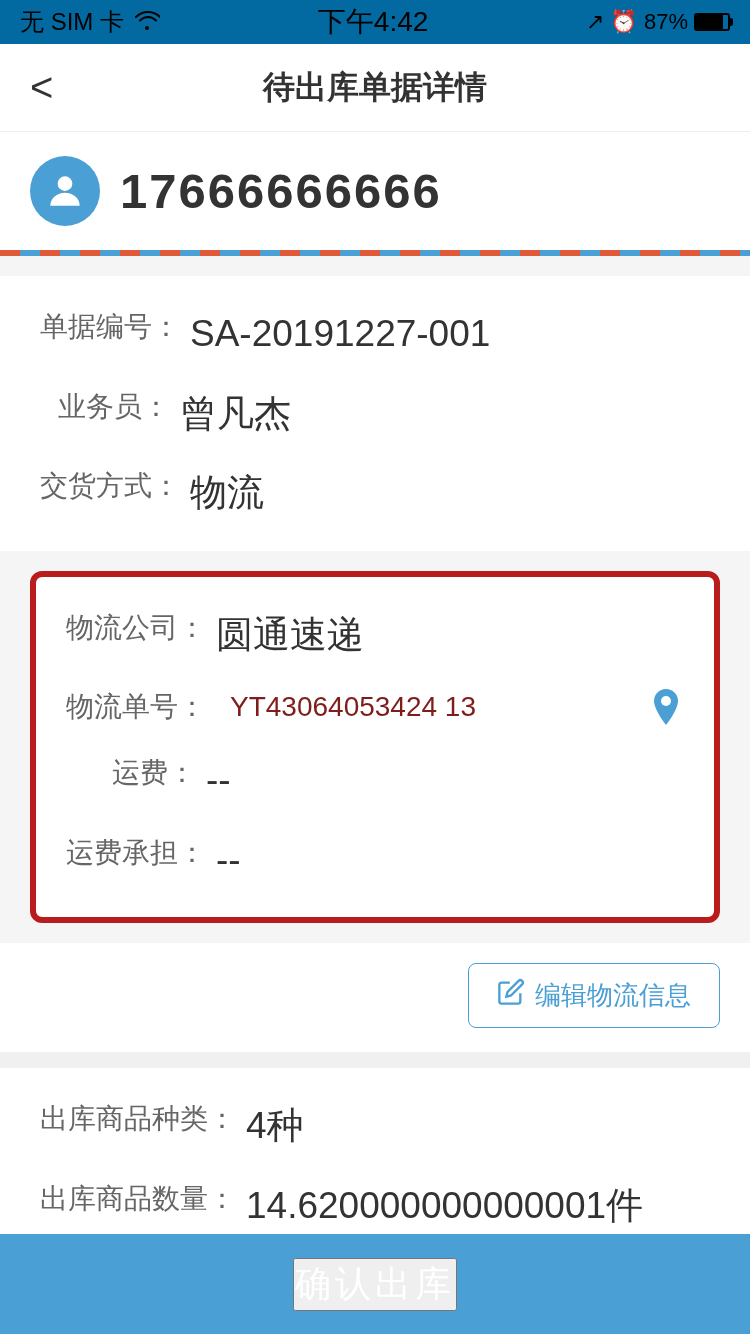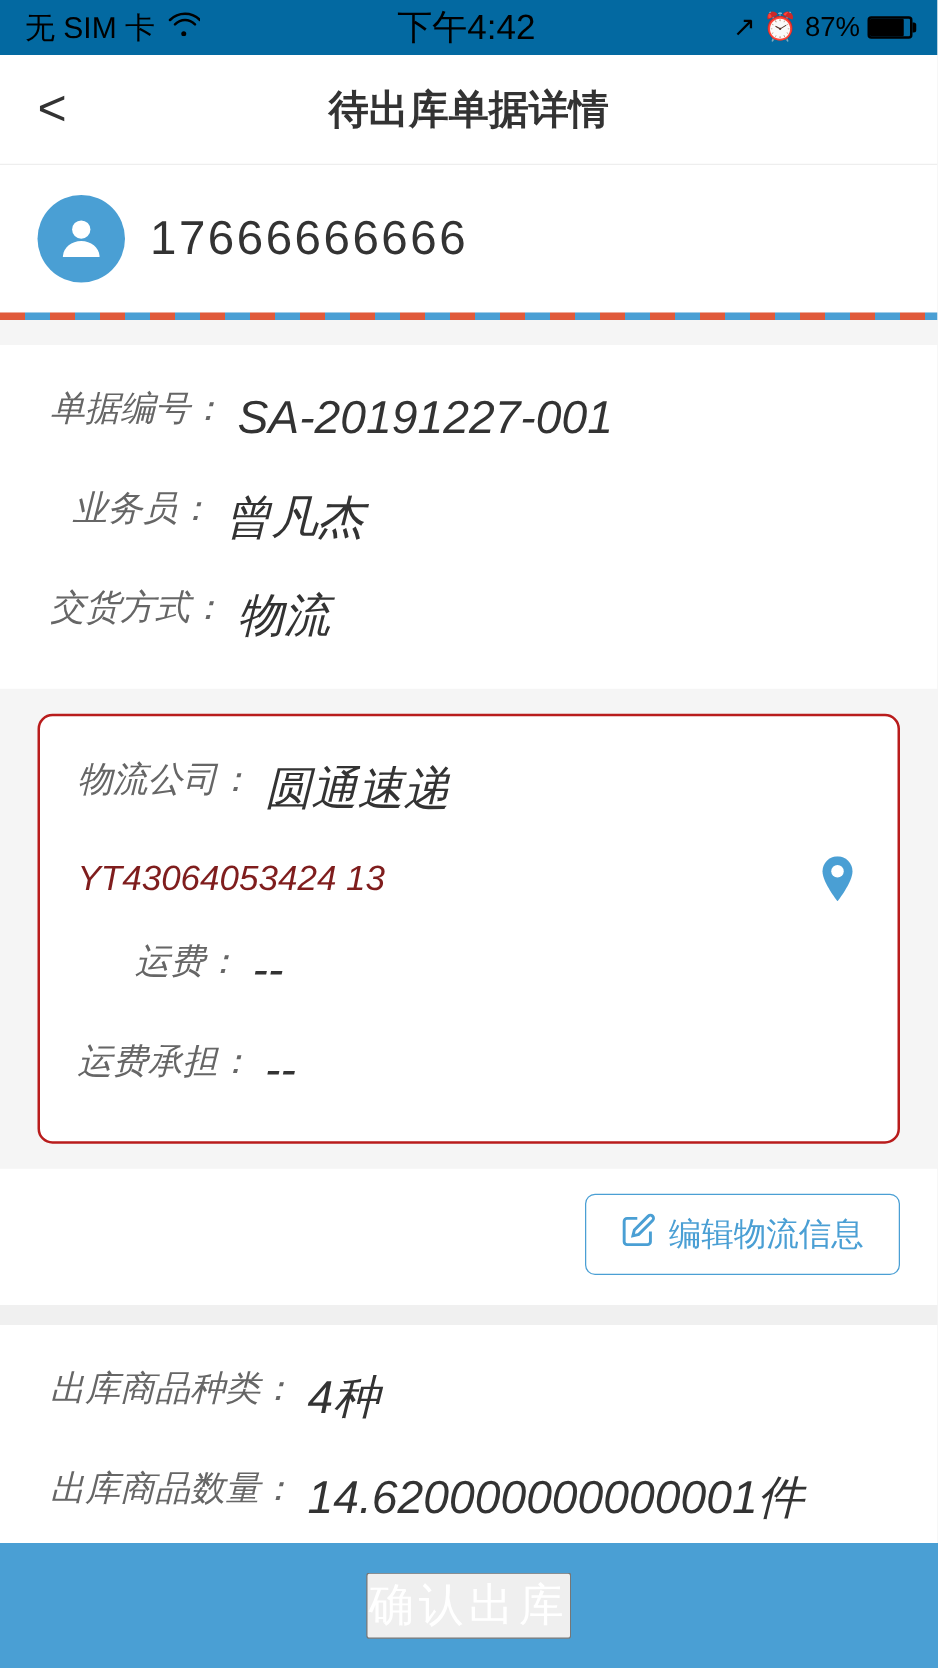--- a/index.html
+++ b/index.html
@@ -71,22 +71,22 @@
       display: flex;
       align-items: center;
       justify-content: center;
     }
     .customer-avatar svg {
       width: 44px;
       height: 44px;
       fill: #fff;
     }
     .customer-phone {
-      font-size: 38px;
-      font-weight: 400;
+      font-size: 49px;
+      font-weight: 700;
       color: #333;
       letter-spacing: 2px;
     }
 
     
     .dashed-border {
       height: 6px;
       background: repeating-linear-gradient(
         90deg,
         #e05a3a 0px,
@@ -102,42 +102,41 @@
       background: #fff;
       margin: 20px 0;
       padding: 30px 40px;
     }
 
     .info-row {
       display: flex;
       align-items: flex-start;
       margin-bottom: 24px;
       line-height: 1.5;
-      font-style: italic;
     }
     .info-row:last-child { margin-bottom: 0; }
     .info-label {
       color: #666;
       font-size: 28px;
       min-width: 140px;
       text-align: right;
       flex-shrink: 0;
       padding-right: 10px;
     }
     .info-value {
       color: #333;
       font-size: 37px;
       flex: 1;
     }
     .info-value.blue { color: #7f1d1d; }
 
     
     .logistics-card {
       background: #fff;
-      border: 2px solid #b91c1c;
+      border: 6px solid #b91c1c;
       border-radius: 12px;
       margin: 20px 30px;
       padding: 30px 30px;
     }
 
     .tracking-row {
       display: flex;
       align-items: center;
       gap: 14px;
     }
@@ -285,20 +284,21 @@
     <span class="info-value">物流</span>
   </div>
 </div>
 
 <div class="logistics-card">
   <div class="info-row">
     <span class="info-label">物流公司：</span>
     <span class="info-value">圆通速递</span>
   </div>
   <div class="info-row tracking-row">
+    <span class="info-label">物流单号：</span>
     <span class="info-value blue tracking-number">YT43064053424 13</span>
     <span class="location-icon">
       <svg width="32" height="36" viewBox="0 0 32 36" fill="none">
         <path d="M16 0C9.4 0 4 5.4 4 12c0 9 12 24 12 24S28 21 28 12C28 5.4 22.6 0 16 0z" fill="#4a9fd4"></path>
         <circle cx="16" cy="12" r="5" fill="#fff"></circle>
       </svg>
     </span>
   </div>
   <div class="info-row">
     <span class="info-label">运费：</span>

